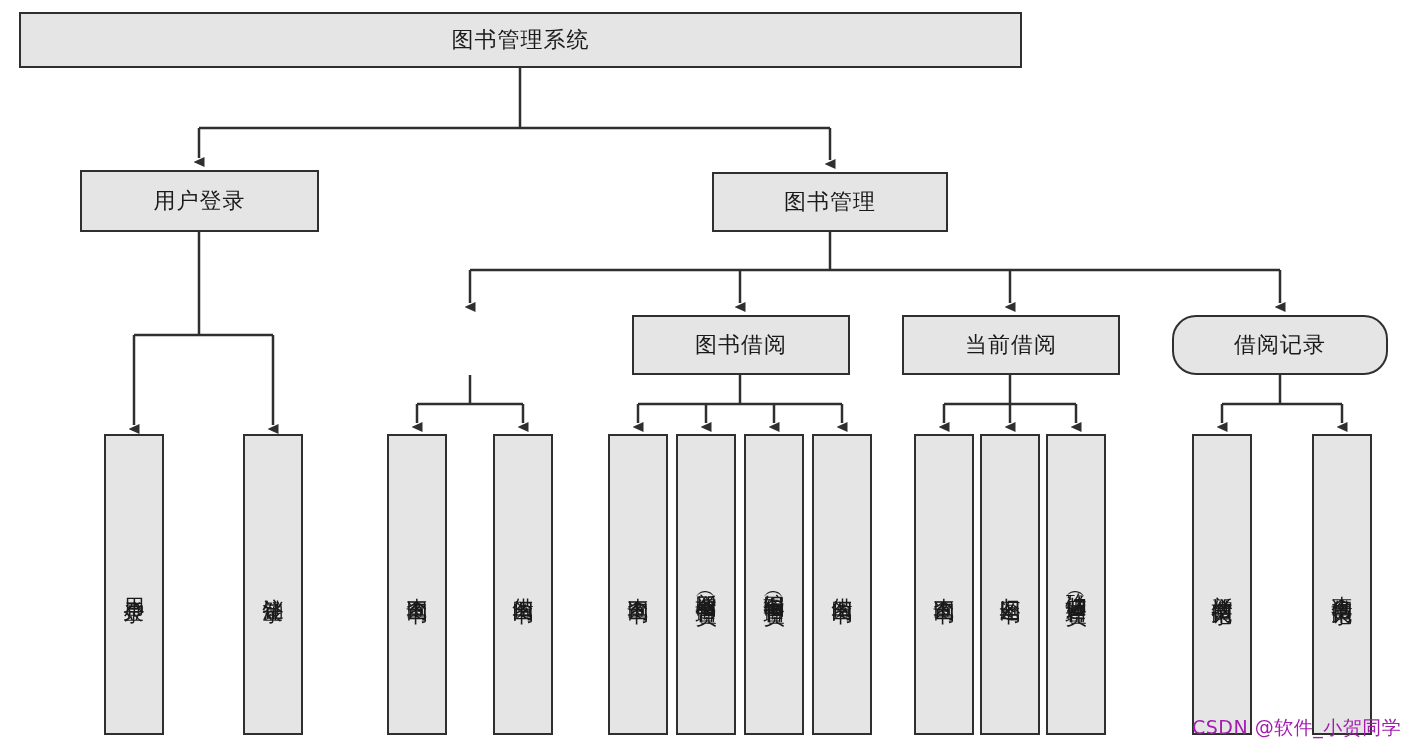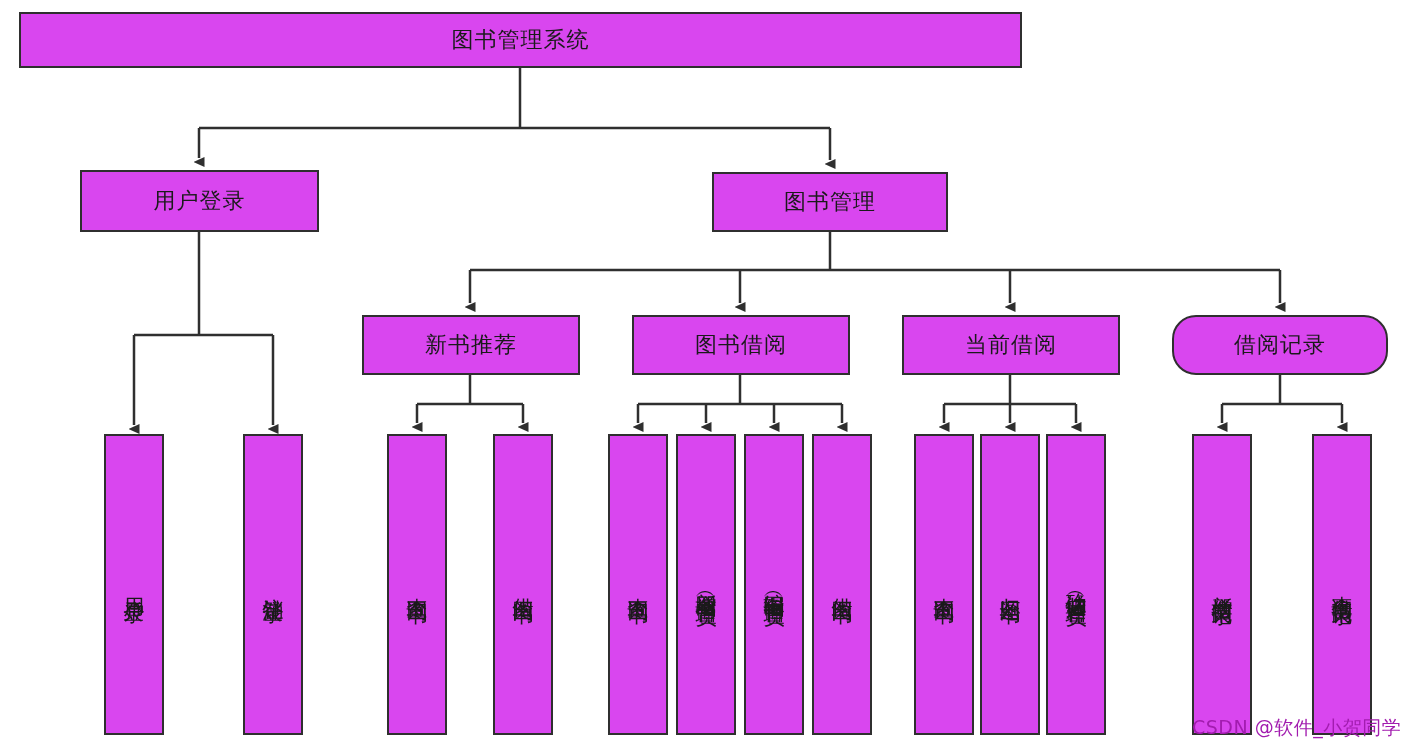--- a/index.html
+++ b/index.html
@@ -7,21 +7,21 @@
   #canvas{
     position:relative;
     width:1405px;height:747px;
     background:#ffffff;
     overflow:hidden;
   }
   .node{
     position:absolute;
     box-sizing:border-box;
     border:2px solid #2f2f2f;
-    background:#d946ef;
+    background:#e5e5e5;
     display:flex;
     align-items:center;
     justify-content:center;
     color:#1a1a1a;
   }
   .node.horiz{
     writing-mode:horizontal-tb;
     font-size:22px;
     letter-spacing:1px;
   }
@@ -112,23 +112,20 @@
     <span class="label">图书管理系统</span>
   </div>
 
   <div class="node horiz" style="left:80px;top:170px;width:239px;height:62px;">
     <span class="label">用户登录</span>
   </div>
   <div class="node horiz" style="left:712px;top:172px;width:236px;height:60px;text-align:center;">
     <span class="label">图书管理</span>
   </div>
 
-  <div class="node horiz" style="left:362px;top:315px;width:218px;height:60px;">
-    <span class="label">新书推荐</span>
-  </div>
   <div class="node horiz" style="left:632px;top:315px;width:218px;height:60px;">
     <span class="label">图书借阅</span>
   </div>
   <div class="node horiz" style="left:902px;top:315px;width:218px;height:60px;">
     <span class="label">当前借阅</span>
   </div>
   <div class="node horiz" style="left:1172px;top:315px;width:216px;height:60px;border-radius:24px;">
     <span class="label">借阅记录</span>
   </div>
 

